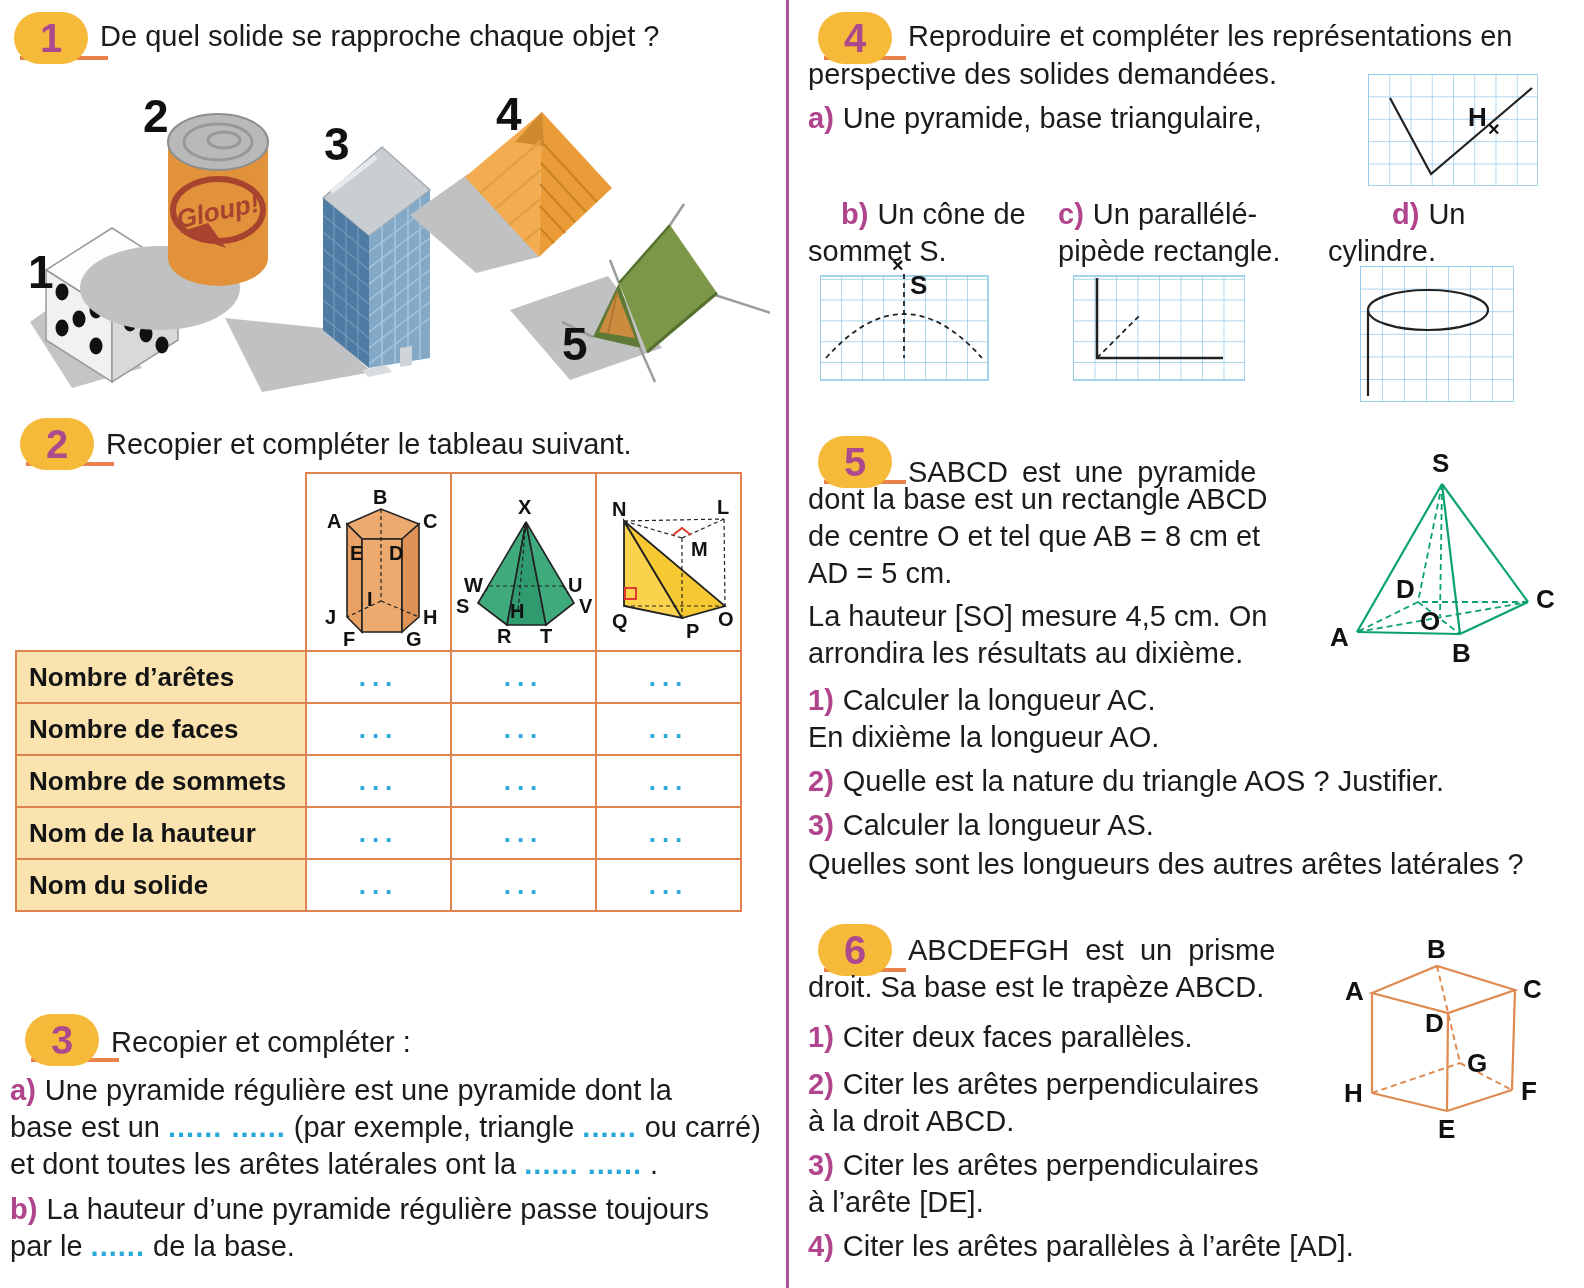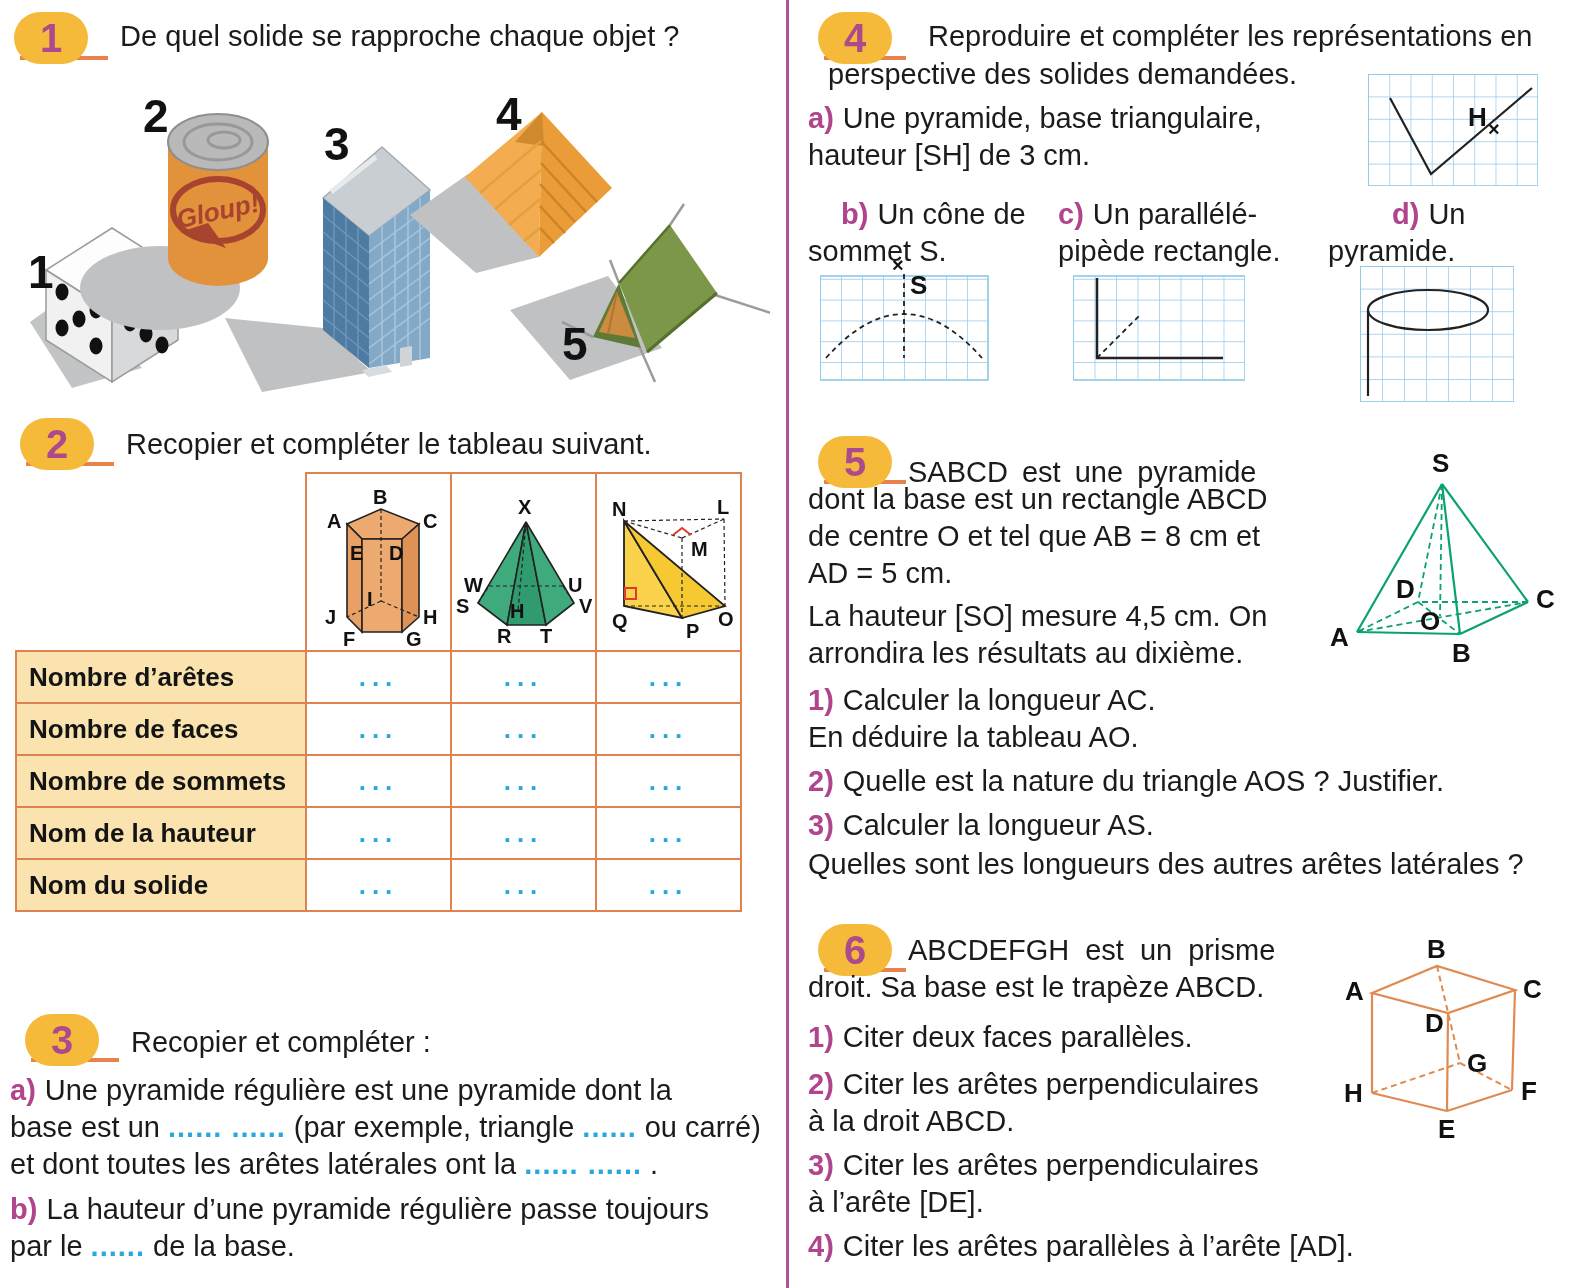--- a/index.html
+++ b/index.html
@@ -4,21 +4,21 @@
 <style>
   html,body{margin:0;padding:0;background:#fff;}
   .page{position:relative;width:1584px;height:1288px;background:#fff;overflow:hidden;
         font-family:"Liberation Sans", sans-serif;color:#1b1b1b;}
   .abs{position:absolute;}
   .divider{position:absolute;top:0;width:3px;height:1288px;background:#B0529B;}
   .badge{position:absolute;width:74px;height:52px;background:#F6BA3B;border-radius:26px;
          display:flex;align-items:center;justify-content:center;
          font-size:40px;font-weight:bold;color:#AD4A8D;z-index:3;}
   .bline{position:absolute;height:4px;background:#E8814C;z-index:2;}
-  .title{position:absolute;font-size:29px;white-space:pre;z-index:4;margin-left:20px;}
+  .title{position:absolute;font-size:29px;white-space:pre;z-index:4;}
   .txt{position:absolute;font-size:29px;white-space:pre;z-index:4;}
   .tag{color:#B0458D;font-weight:bold;margin-right:9px;}
   .blank{color:#29A8DC;font-weight:bold;letter-spacing:1px;}
   .ws1{word-spacing:6px;}
   .ws2{word-spacing:8px;}
   table.ex2{position:absolute;left:15px;top:472px;border-collapse:collapse;z-index:2;}
   table.ex2 td{border:2px solid #DE8350;padding:0;}
   table.ex2 td.corner{border:none;background:#fff;}
   table.ex2 td.lbl{background:#FAE3AE;font-weight:bold;font-size:26px;padding-left:12px;
                    width:276px;height:50px;color:#141414;}
@@ -259,28 +259,27 @@
   <div class="txt" style="left:10px;top:1230px"><span>par le </span><span class="blank">......</span><span> de la base.</span></div>
 
   <div class="badge" style="left:818px;top:12px">
       <span>4</span>
     </div>
   <div class="bline" style="left:824px;top:56px;width:82px"></div>
   <div class="title" style="left:908px;top:20px">Reproduire et compléter les représentations en</div>
   <div class="title" style="left:808px;top:58px">perspective des solides demandées.</div>
 
   <div class="txt" style="left:808px;top:102px"><span class="tag">a)</span><span>Une pyramide, base triangulaire,</span></div>
-  <div class="txt" style="left:808px;top:139px">hauteur [SH] de 3 cm.</div>
 
   <div class="txt" style="left:841px;top:198px"><span class="tag">b)</span><span>Un cône de</span></div>
   <div class="txt" style="left:808px;top:235px">sommet S.</div>
   <div class="txt" style="left:1058px;top:198px"><span class="tag">c)</span><span>Un parallélé-</span></div>
   <div class="txt" style="left:1058px;top:235px">pipède rectangle.</div>
   <div class="txt" style="left:1392px;top:198px"><span class="tag">d)</span><span>Un</span></div>
-  <div class="txt" style="left:1328px;top:235px">pyramide.</div>
+  <div class="txt" style="left:1328px;top:235px">cylindre.</div>
 
   <svg class="abs" style="left:1368px;top:74px" width="170" height="112" viewBox="0 0 170 112">
     <defs>
         <pattern id="gA" width="21.25" height="22.4" patternUnits="userSpaceOnUse">
           <path d="M21.25 0 H0 V22.4" fill="none" stroke="#8FC8E8" stroke-width="1.4"></path>
         </pattern>
       </defs>
     <rect x="0" y="0" width="170" height="112" fill="url(#gA)" stroke="#8FC8E8" stroke-width="1.6"></rect>
     <path d="M22,24 L63,100 L164,14" fill="none" stroke="#222" stroke-width="2.2"></path>
     <text class="vl2" x="100" y="52">H</text>
@@ -347,21 +346,21 @@
     <line x1="150" y1="188" x2="218" y2="156" stroke="#0BA26B" stroke-width="2.2"></line>
     <text class="vl2" x="122" y="26">S</text>
     <text class="vl2" x="20" y="200">A</text>
     <text class="vl2" x="142" y="216">B</text>
     <text class="vl2" x="226" y="162">C</text>
     <text class="vl2" x="86" y="152">D</text>
     <text class="vl2" x="110" y="184">O</text>
   </svg>
 
   <div class="txt" style="left:808px;top:684px"><span class="tag">1)</span><span>Calculer la longueur AC.</span></div>
-  <div class="txt" style="left:808px;top:721px">En déduire la tableau AO.</div>
+  <div class="txt" style="left:808px;top:721px">En dixième la longueur AO.</div>
   <div class="txt" style="left:808px;top:765px"><span class="tag">2)</span><span>Quelle est la nature du triangle AOS ? Justifier.</span></div>
   <div class="txt" style="left:808px;top:809px"><span class="tag">3)</span><span>Calculer la longueur AS.</span></div>
   <div class="txt" style="left:808px;top:848px">Quelles sont les longueurs des autres arêtes latérales ?</div>
 
   <div class="badge" style="left:818px;top:924px">
       <span>6</span>
     </div>
   <div class="bline" style="left:824px;top:968px;width:82px"></div>
   <div class="txt ws2" style="left:908px;top:934px">ABCDEFGH est un prisme</div>
   <div class="txt" style="left:808px;top:971px">droit. Sa base est le trapèze ABCD.</div>

